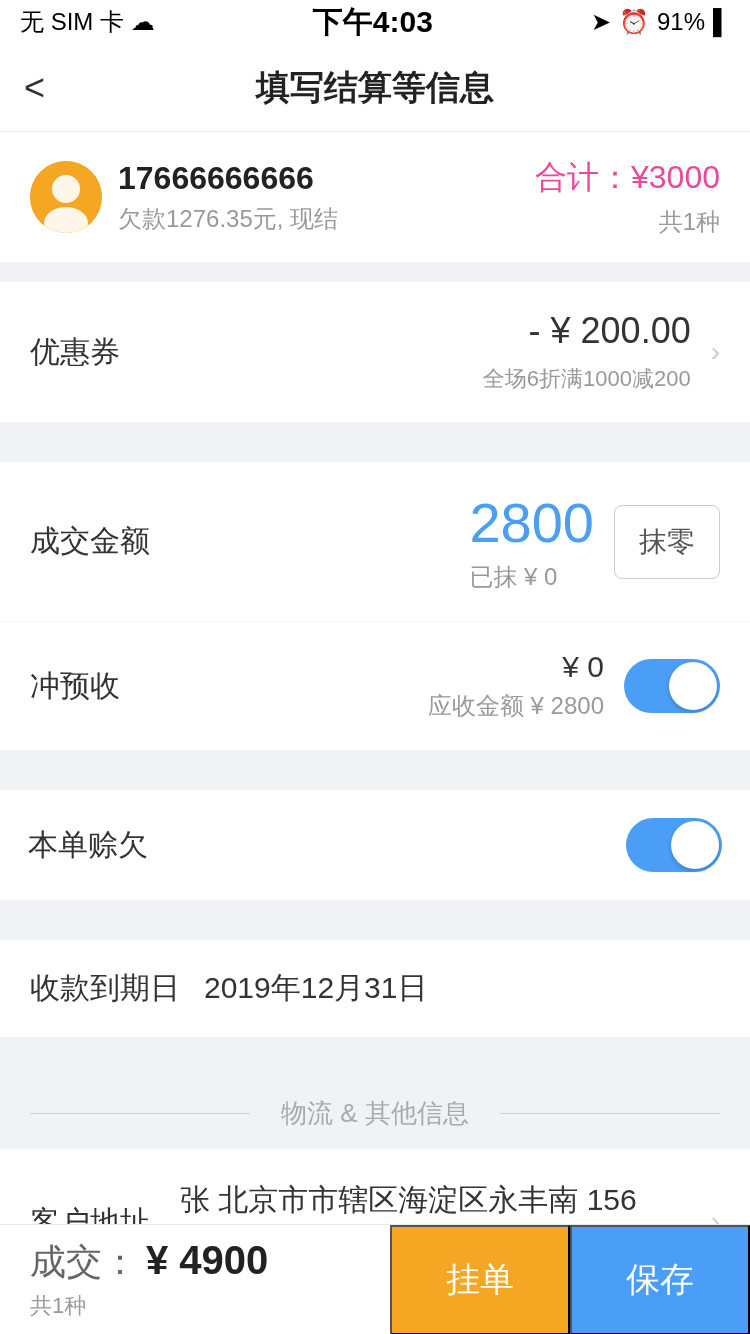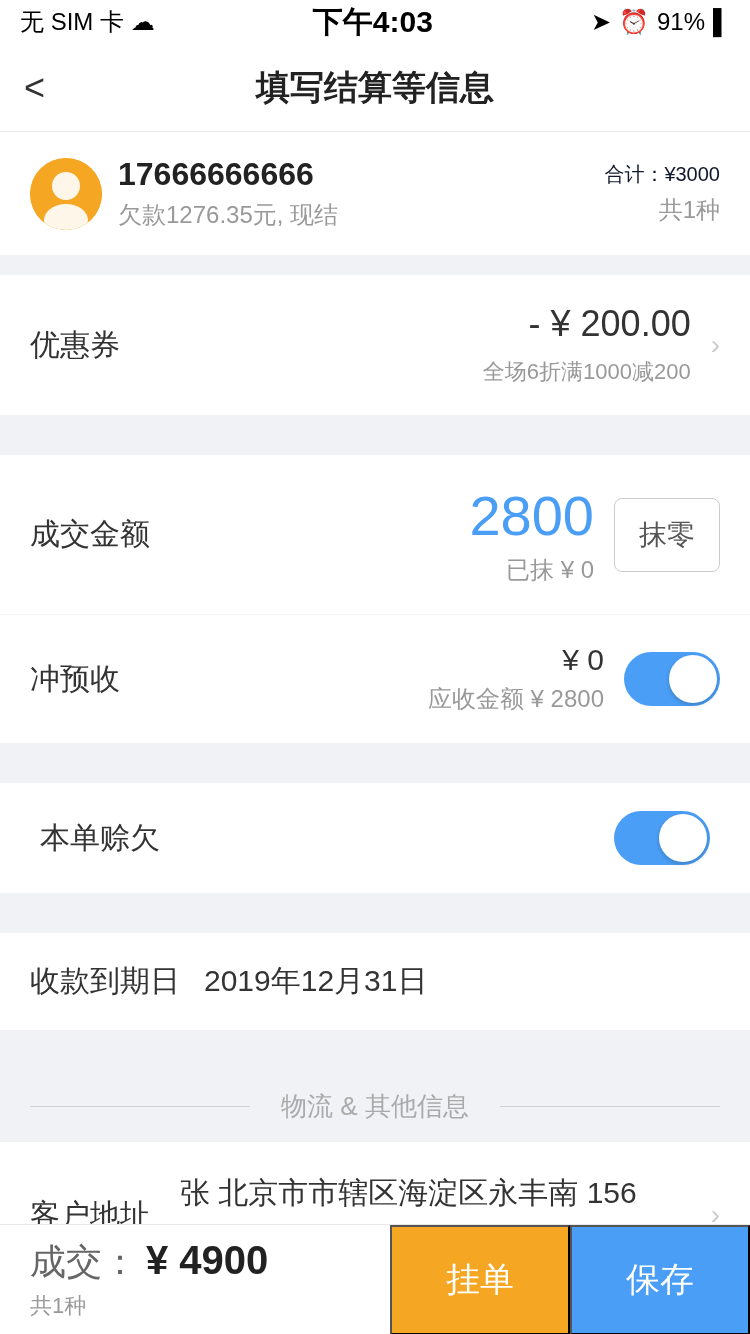--- a/index.html
+++ b/index.html
@@ -89,21 +89,21 @@
       overflow: hidden;
     }
     .avatar-icon {
       width: 72px;
       height: 72px;
     }
     .customer-info { display: flex; flex-direction: column; gap: 6px; }
     .customer-phone { font-size: 32px; font-weight: 600; color: #222; }
     .customer-debt { font-size: 24px; color: #999; }
     .customer-right { display: flex; flex-direction: column; align-items: flex-end; gap: 6px; }
-    .total-amount { font-size: 20px; color: #0f172a; font-weight: 500; }
+    .total-amount { font-size: 32px; color: #ec4899; font-weight: 500; }
     .total-count { font-size: 24px; color: #999; }
 
     
     .coupon-row {
       background: #fff;
       padding: 28px 30px;
       display: flex;
       align-items: center;
       justify-content: space-between;
       margin-bottom: 20px;
@@ -130,21 +130,21 @@
       padding: 28px 30px;
       display: flex;
       align-items: center;
       justify-content: space-between;
       border-bottom: 1px solid #f5f5f5;
     }
     .form-row:last-child { border-bottom: none; }
     .form-label { font-size: 30px; color: #333; }
 
     
-    .amount-right { display: flex; flex-direction: column; align-items: flex-end; gap: 6px; }
+    .amount-right { display: flex; flex-direction: column; gap: 6px; }
     .amount-value { font-size: 56px; color: #4a9ef5; font-weight: 500; }
     .amount-sub { font-size: 24px; color: #999; }
     .amount-row-right { display: flex; align-items: center; gap: 20px; }
 
     
     .round-zero-btn {
       border: 1px solid #ccc;
       border-radius: 8px;
       padding: 17px 24px;
       font-size: 28px;
@@ -181,21 +181,21 @@
       align-items: center;
       justify-content: space-between;
     }
     .prereceive-right { display: flex; flex-direction: column; align-items: flex-end; gap: 6px; margin-right: 20px; }
     .prereceive-amount { font-size: 30px; color: #333; font-weight: 500; }
     .prereceive-sub { font-size: 24px; color: #999; }
     .prereceive-right-wrap { display: flex; align-items: center; gap: 0; }
 
     
     .debt-row {
-      padding: 28px 40px;
+      padding: 28px 28px;
       display: flex;
       align-items: center;
       justify-content: space-between;
     }
 
     
     .duedate-row {
       padding: 28px 30px;
       display: flex;
       align-items: center;

